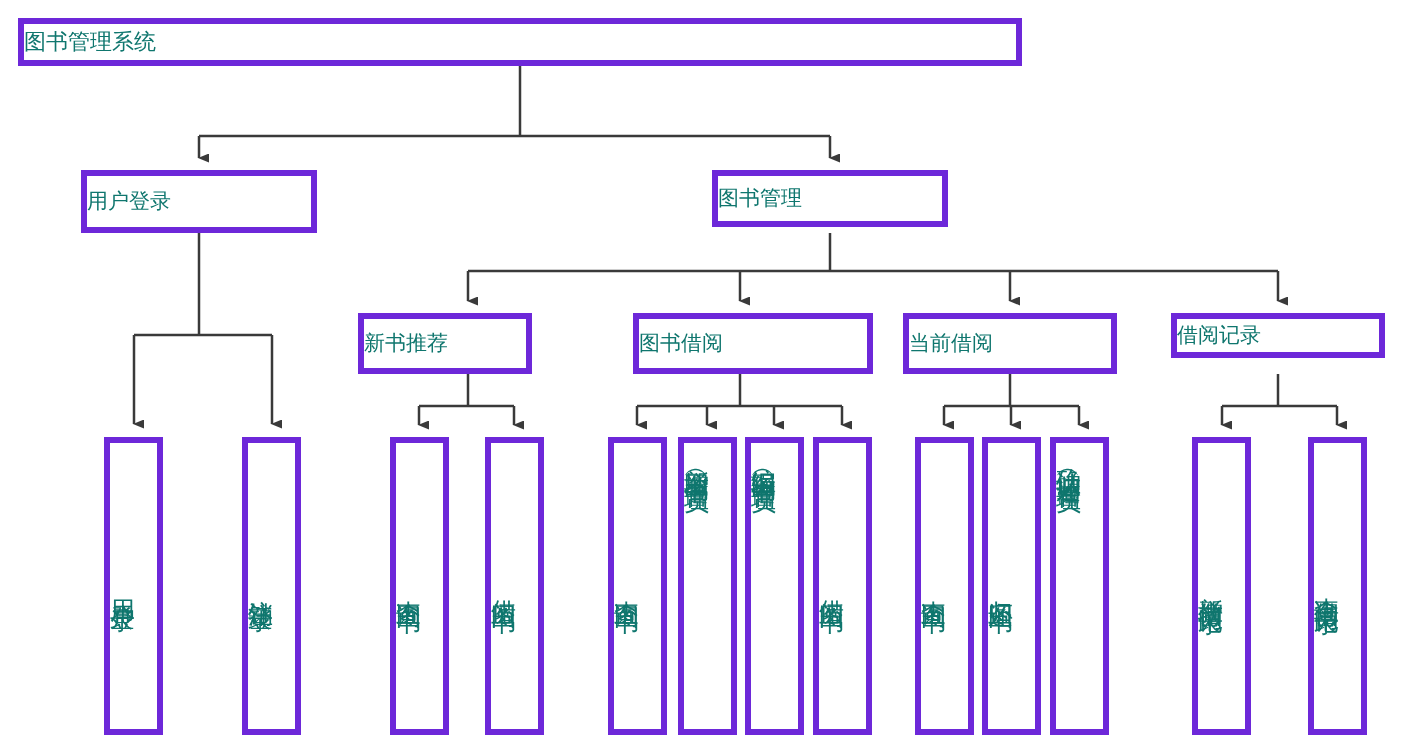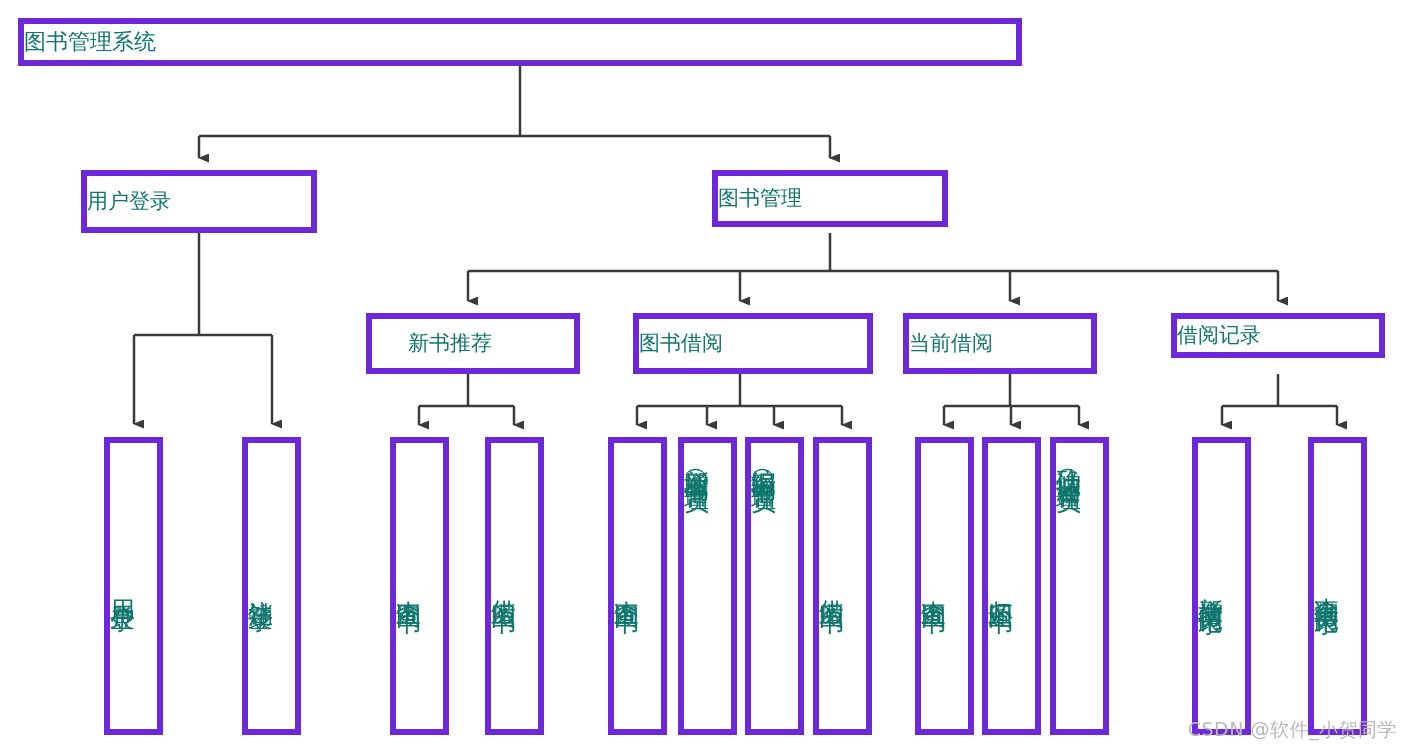--- a/index.html
+++ b/index.html
@@ -111,27 +111,27 @@
     <span class="label">图书管理系统</span>
   </div>
 
   <div class="node horizontal" style="left:81px;top:170px;width:236px;height:63px;">
     <span class="label">用户登录</span>
   </div>
   <div class="node horizontal" style="left:712px;top:170px;width:236px;height:57px;">
     <span class="label">图书管理</span>
   </div>
 
-  <div class="node horizontal" style="left:366px;top:313px;width:214px;height:61px;padding-left:36px;">
+  <div class="node horizontal" style="left:358px;top:313px;width:174px;height:61px;">
     <span class="label">新书推荐</span>
   </div>
   <div class="node horizontal" style="left:633px;top:313px;width:240px;height:61px;">
     <span class="label">图书借阅</span>
   </div>
-  <div class="node horizontal" style="left:903px;top:313px;width:194px;height:61px;">
+  <div class="node horizontal" style="left:903px;top:313px;width:214px;height:61px;">
     <span class="label">当前借阅</span>
   </div>
   <div class="node horizontal" style="left:1171px;top:313px;width:214px;height:45px;">
     <span class="label">借阅记录</span>
   </div>
 
   <div class="node leaf centered" style="left:104px;top:437px;width:59px;height:298px;">
     <span class="label">用户登录</span>
   </div>
   <div class="node leaf centered" style="left:242px;top:437px;width:59px;height:298px;">
@@ -168,14 +168,13 @@
     <span class="label">确认归还（管理员）</span>
   </div>
 
   <div class="node leaf centered" style="left:1192px;top:437px;width:59px;height:298px;">
     <span class="label">新增借阅记录</span>
   </div>
   <div class="node leaf centered" style="left:1308px;top:437px;width:59px;height:298px;">
     <span class="label">查询借阅记录</span>
   </div>
 
-  <div class="watermark">CSDN @软件_小贺同学</div>
 </div>
 
 </body></html>

